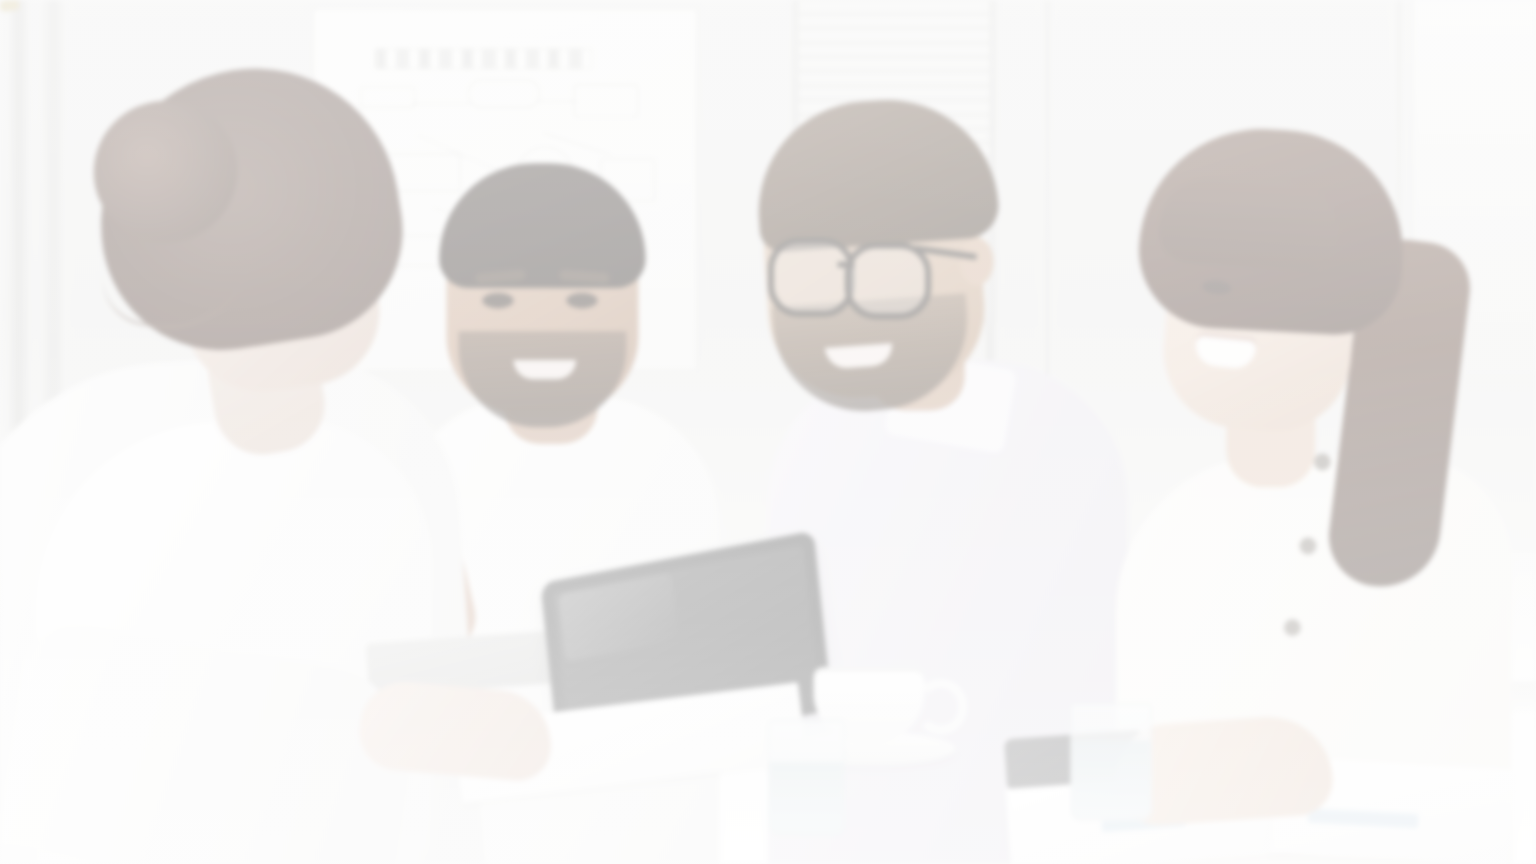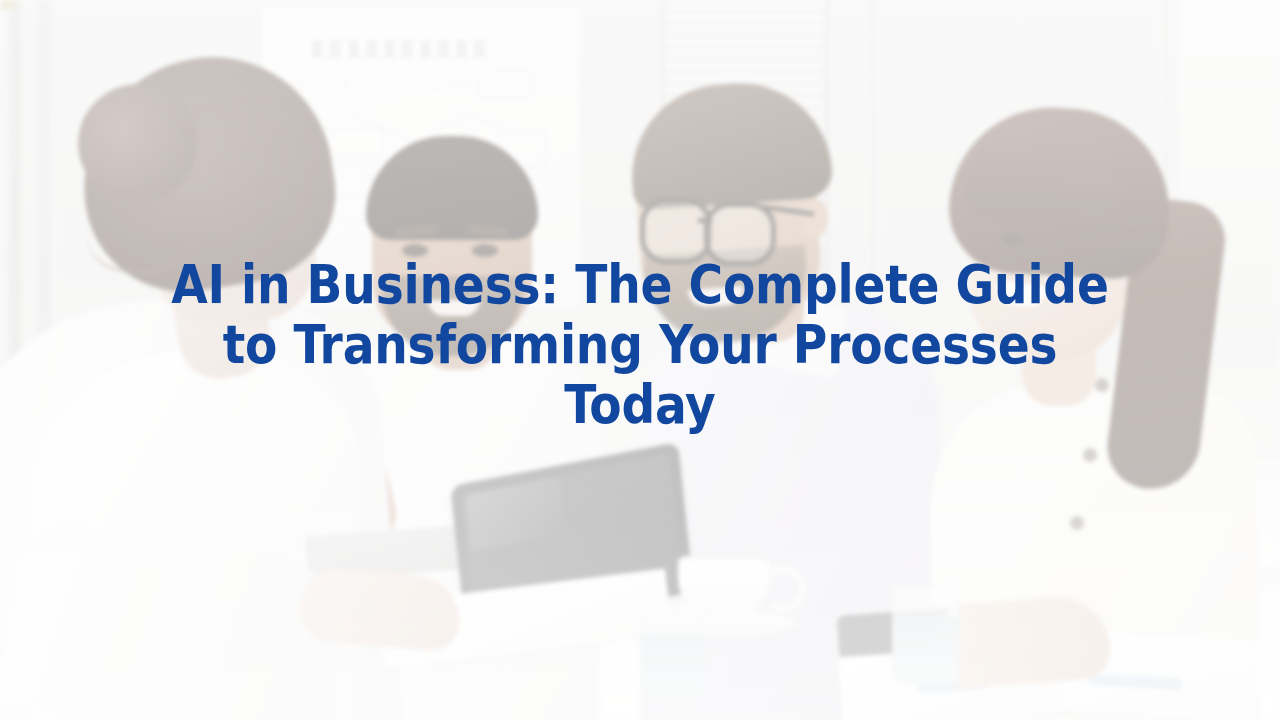--- a/index.html
+++ b/index.html
@@ -725,17 +725,14 @@
     </div>
 
     <div class="person p1-arm"></div>
     <div class="person p1-hand"></div>
 
   </div>
 
   <div class="wash"></div>
   <div class="wash-top"></div>
 
-  <div class="title-wrap">
-    <h1 class="title">AI in Business: The Complete Guide to Transforming Your Processes Today</h1>
-  </div>
 
 </div>
 
 </body></html>

